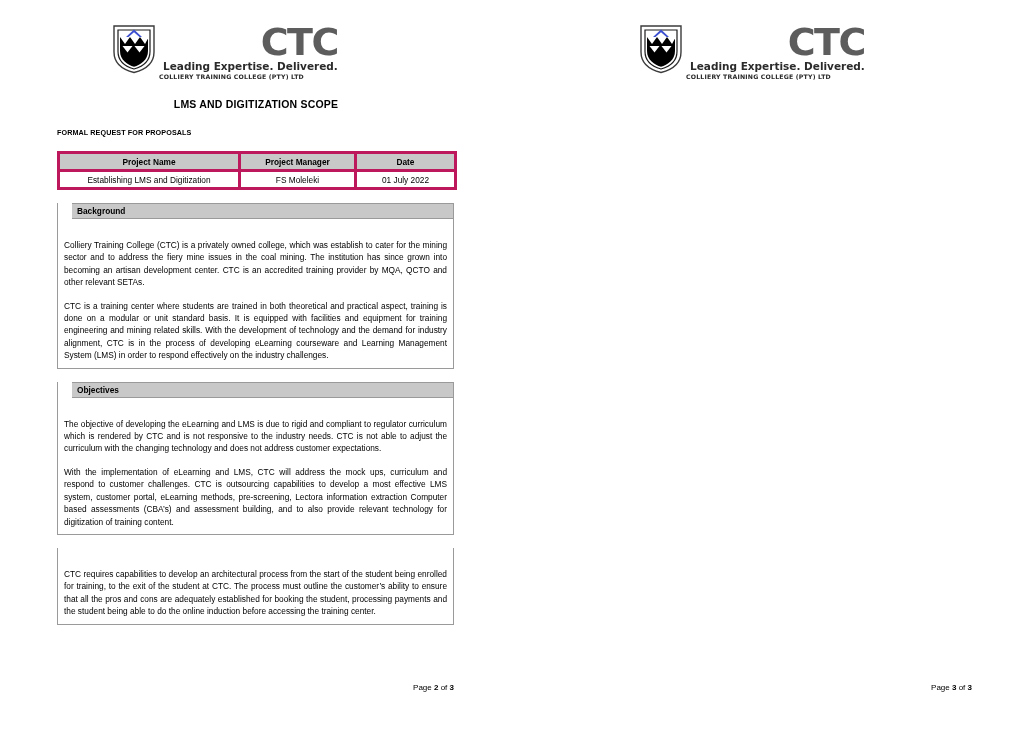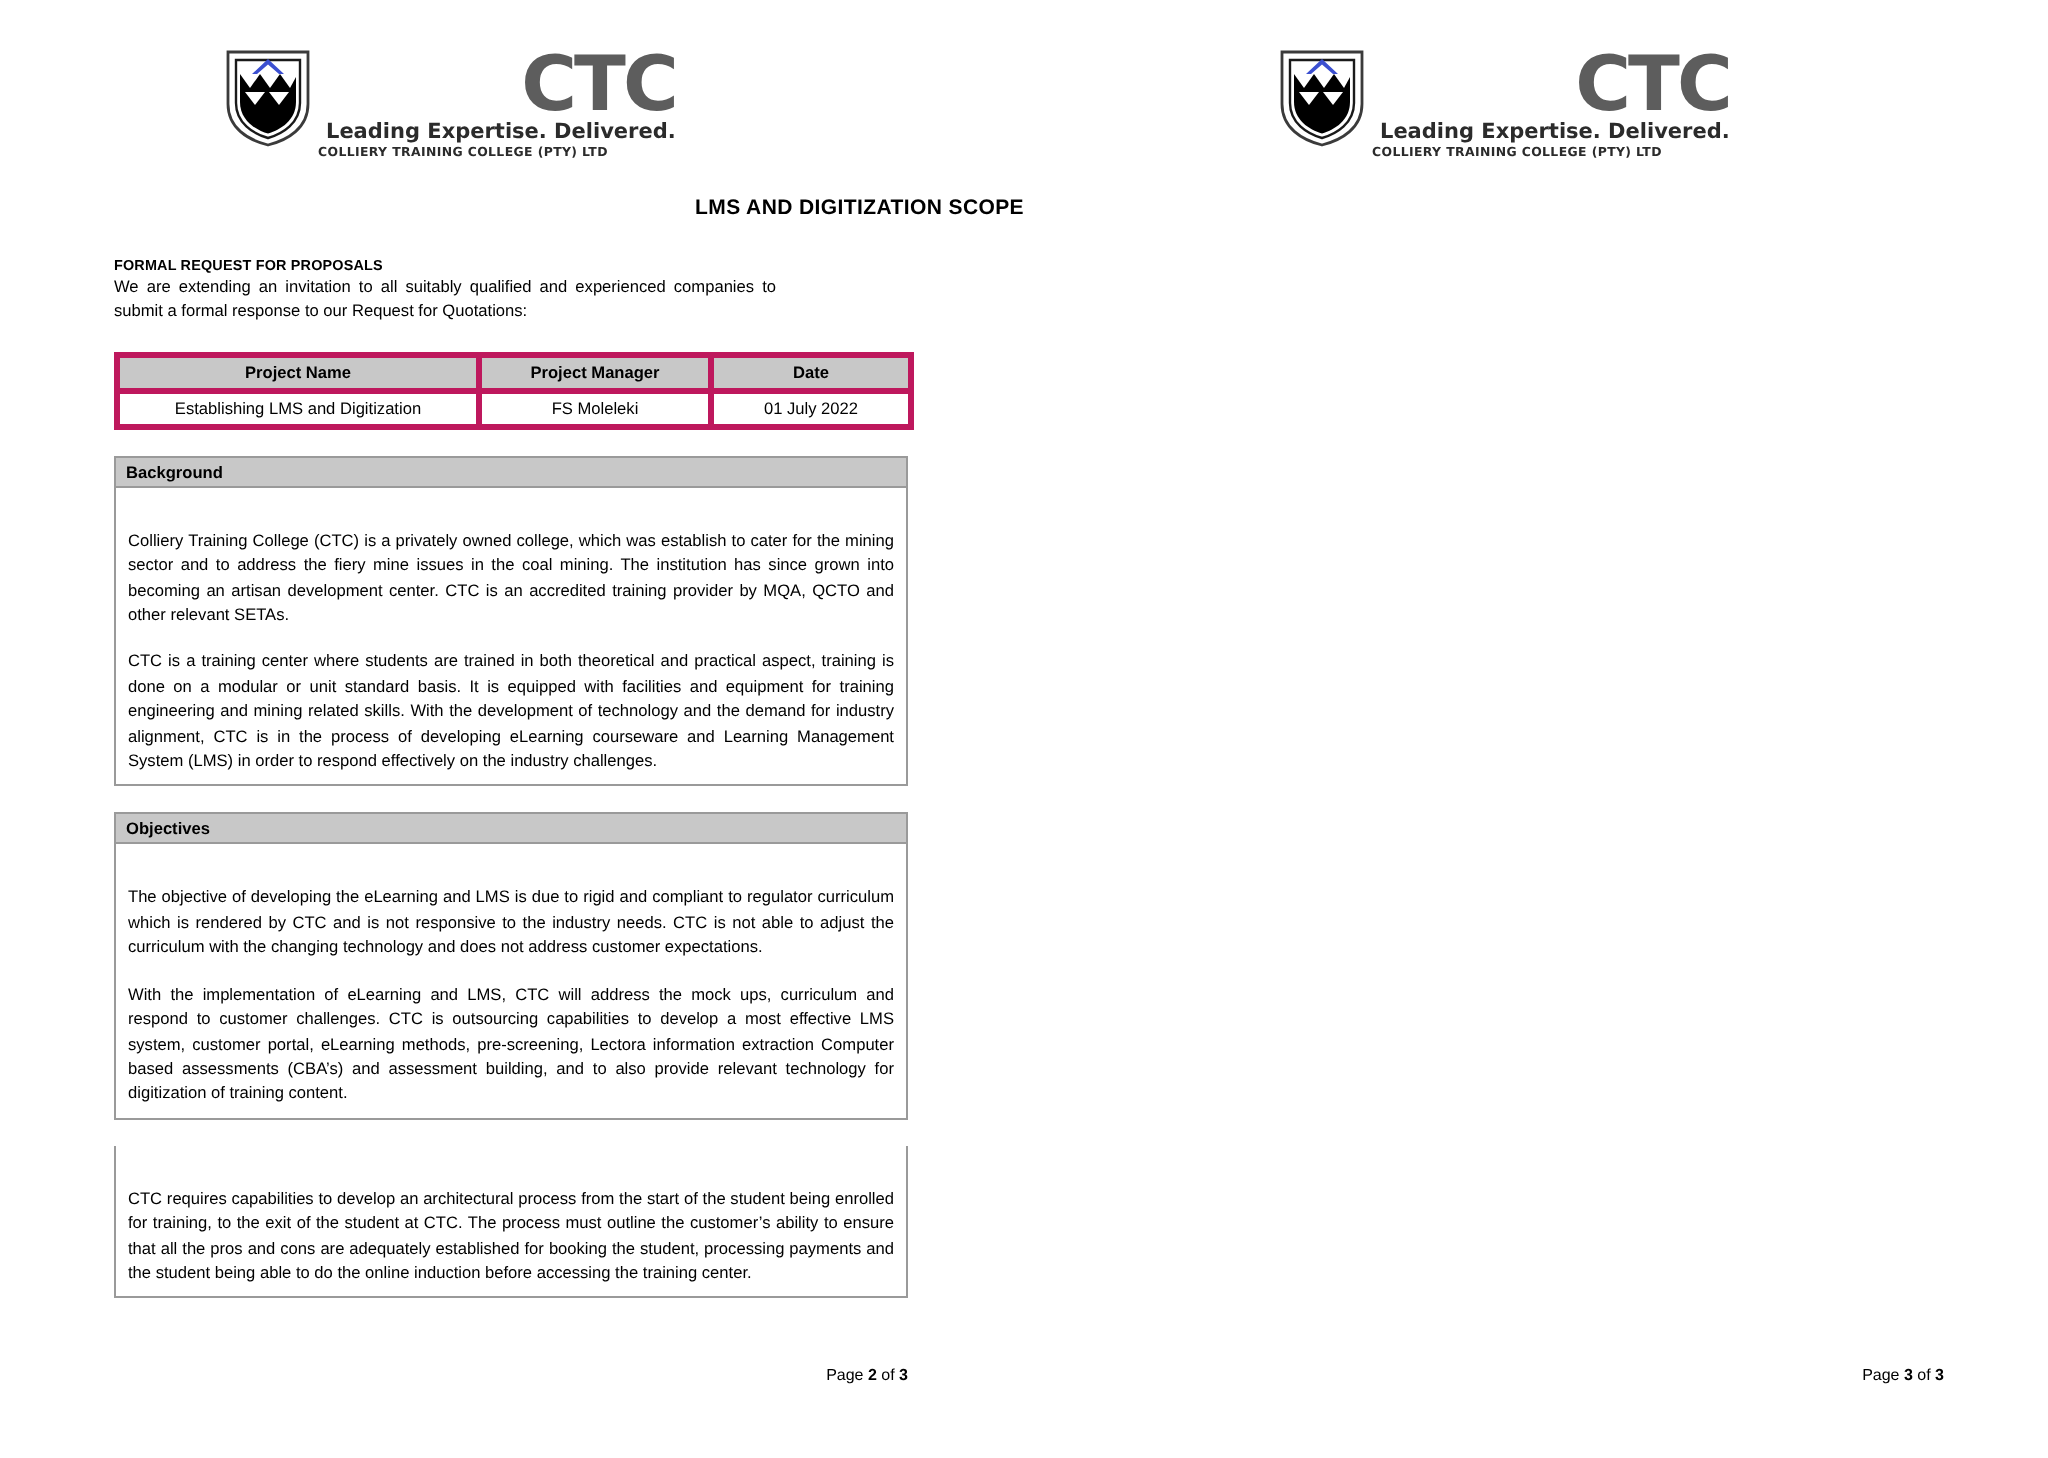--- a/index.html
+++ b/index.html
@@ -74,21 +74,21 @@
     font-size: 6.2px;
     letter-spacing: 0.2px;
     color: #2b2b2b;
     margin-top: -2px;
     margin-left: 2px;
     white-space: nowrap;
   }
 
   
   .doc-title {
-    text-align: right;
+    text-align: center;
     font-family: "Liberation Sans", sans-serif;
     font-weight: bold;
     font-size: 10.5px;
     letter-spacing: 0.2px;
     margin-top: 18px;
   }
   .sub-head {
     font-family: "Liberation Sans", sans-serif;
     font-weight: bold;
     font-size: 7.2px;
@@ -149,20 +149,21 @@
     margin-top: 13px;
   }
   .section .sec-head {
     background: #c8c8c8;
     border-top: 1px solid #9a9a9a;
     border-bottom: 1px solid #9a9a9a;
     font-family: "Liberation Sans", sans-serif;
     font-weight: bold;
     font-size: 8.3px;
     padding: 2px 4px 2px 5px;
+    margin-left: 14px;
   }
   .section .sec-body {
     padding: 20px 6px 6px 6px;
     background: #ffffff;
   }
 
   
   .footer {
     position: absolute;
     font-family: "Liberation Sans", sans-serif;
@@ -200,21 +201,20 @@
         <div class="college-line">COLLIERY TRAINING COLLEGE (PTY) LTD</div>
       </div>
     </div>
 
     <div class="doc-title">LMS AND DIGITIZATION SCOPE</div>
 
     <div class="body-col-left">
 
       <div class="sub-head">FORMAL REQUEST FOR PROPOSALS</div>
 
-      <p class="para intro-para">We are extending an invitation to all suitably qualified and experienced companies to submit a formal response to our Request for Quotations:</p>
 
       <table class="proj">
         <colgroup>
             <col class="c1">
             <col class="c2">
             <col class="c3">
           </colgroup>
         <thead>
           <tr>
             <th>Project Name</th>

